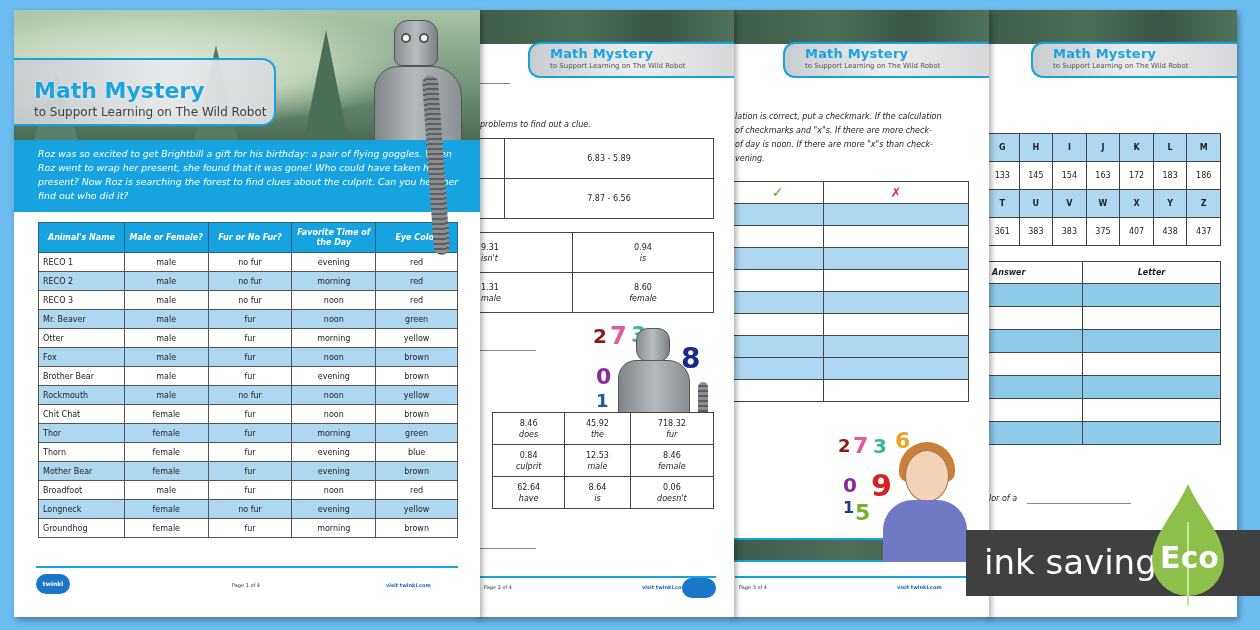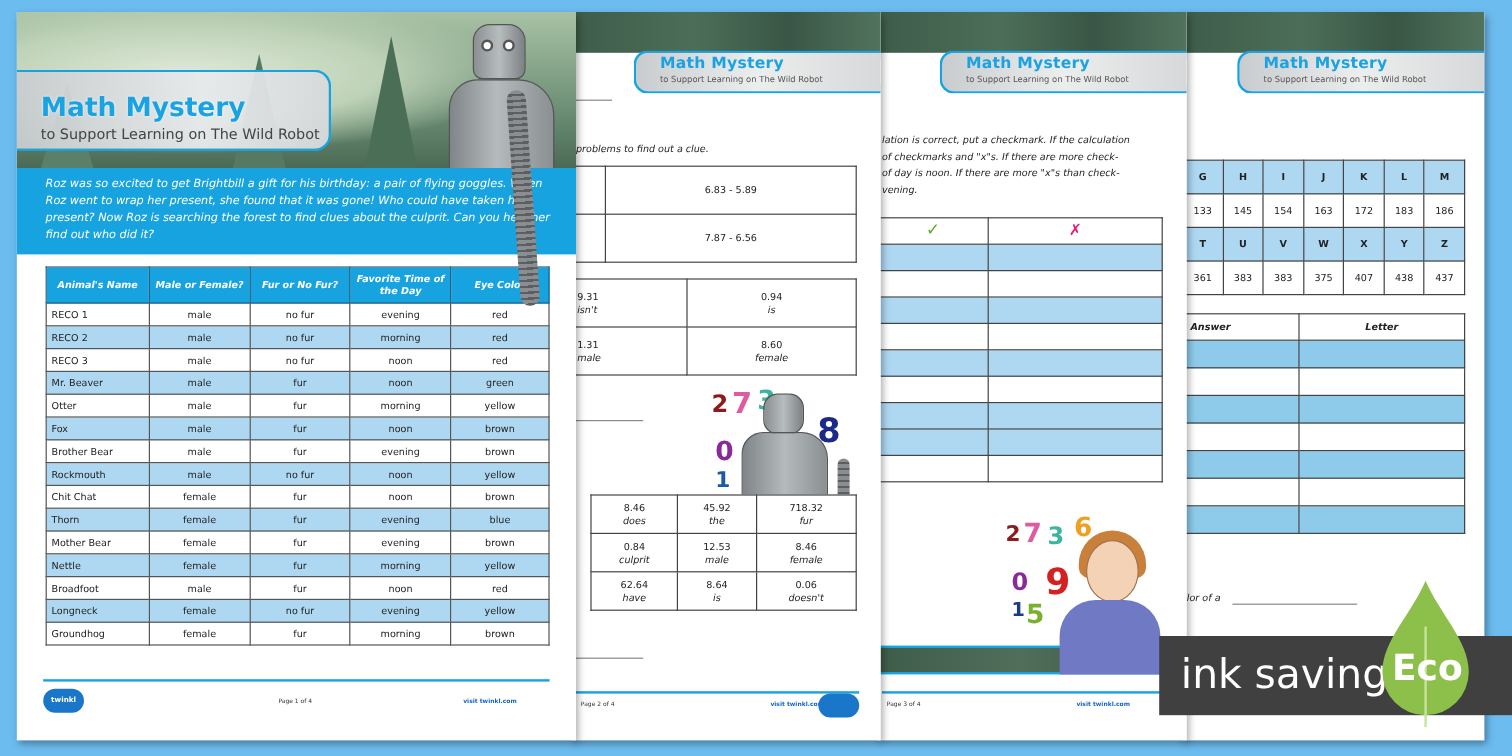--- a/index.html
+++ b/index.html
@@ -484,39 +484,39 @@
           <td>yellow</td>
         </tr>
       <tr>
           <td>Chit Chat</td>
           <td>female</td>
           <td>fur</td>
           <td>noon</td>
           <td>brown</td>
         </tr>
       <tr>
+          <td>Thor</td>
+          <td>female</td>
+          <td>fur</td>
+          <td>morning</td>
+          <td>green</td>
+        </tr>
+      <tr>
           <td>Thorn</td>
           <td>female</td>
           <td>fur</td>
           <td>evening</td>
           <td>blue</td>
         </tr>
       <tr>
           <td>Mother Bear</td>
           <td>female</td>
           <td>fur</td>
           <td>evening</td>
           <td>brown</td>
-        </tr>
-      <tr>
-          <td>Nettle</td>
-          <td>female</td>
-          <td>fur</td>
-          <td>morning</td>
-          <td>yellow</td>
         </tr>
       <tr>
           <td>Broadfoot</td>
           <td>male</td>
           <td>fur</td>
           <td>noon</td>
           <td>red</td>
         </tr>
       <tr>
           <td>Longneck</td>

